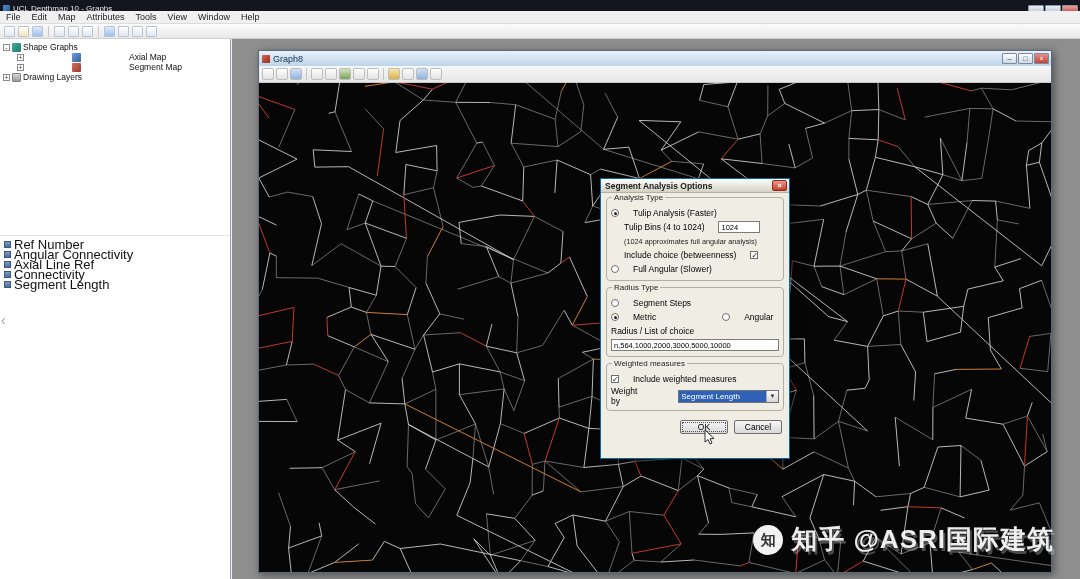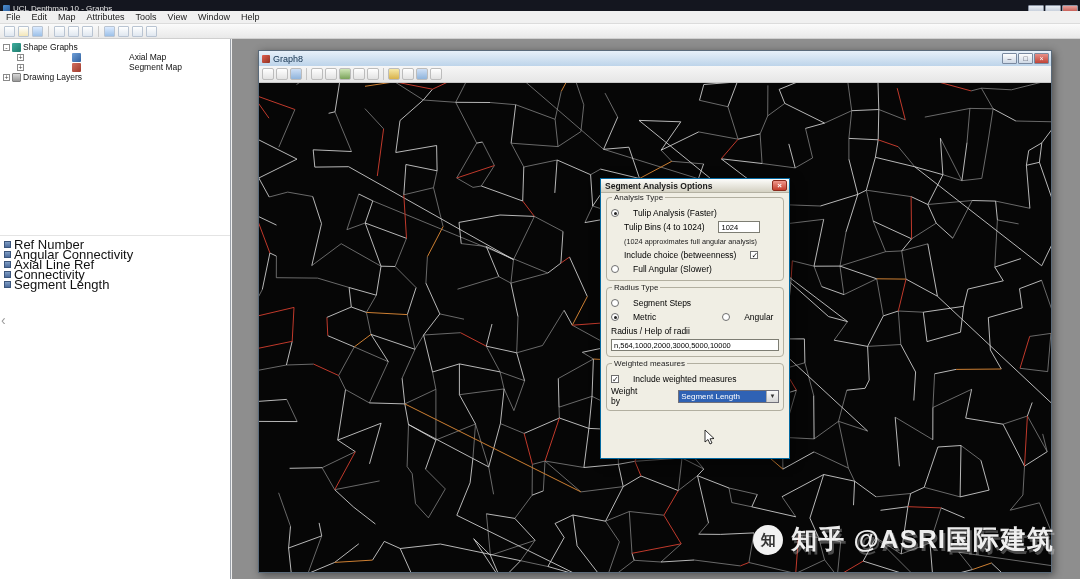--- a/index.html
+++ b/index.html
@@ -276,21 +276,21 @@
             <span>Segment Steps</span>
           </div>
           <div class="drow">
             <span class="radio sel"></span>
             <span>Metric</span>
             <span style="width:38px"></span>
             <span class="radio"></span>
             <span>Angular</span>
           </div>
           <div class="drow">
-            <span>Radius / Help of radii</span>
+            <span>Radius / List of choice</span>
           </div>
           <div class="drow">
             <input class="tfield radius-field" value="n,564,1000,2000,3000,5000,10000" style="">
           </div>
         </div>
 
         <div class="group">
           <span class="legend">Weighted measures</span>
           <div class="drow">
             <span class="chk">✓</span>
@@ -299,20 +299,24 @@
           <div class="drow">
             <span>Weight by</span>
             <span style="width:6px"></span>
             <span class="dd">
               <span class="dd-text">Segment Length</span>
               <span class="dd-btn">▼</span>
             </span>
           </div>
         </div>
 
+        <div class="btn-row">
+          <span class="btn default">OK</span>
+          <span class="btn">Cancel</span>
+        </div>
 
       </div>
     </div>
 
     <svg class="cursor" width="12" height="16" viewBox="0 0 12 16">
       <path d="M1 1 L1 13 L4 10.5 L6 15 L8 14 L6 9.8 L10 9.5 Z" fill="#ffffff" stroke="#000" stroke-width="0.8"></path>
     </svg>
 
   </div>
 

